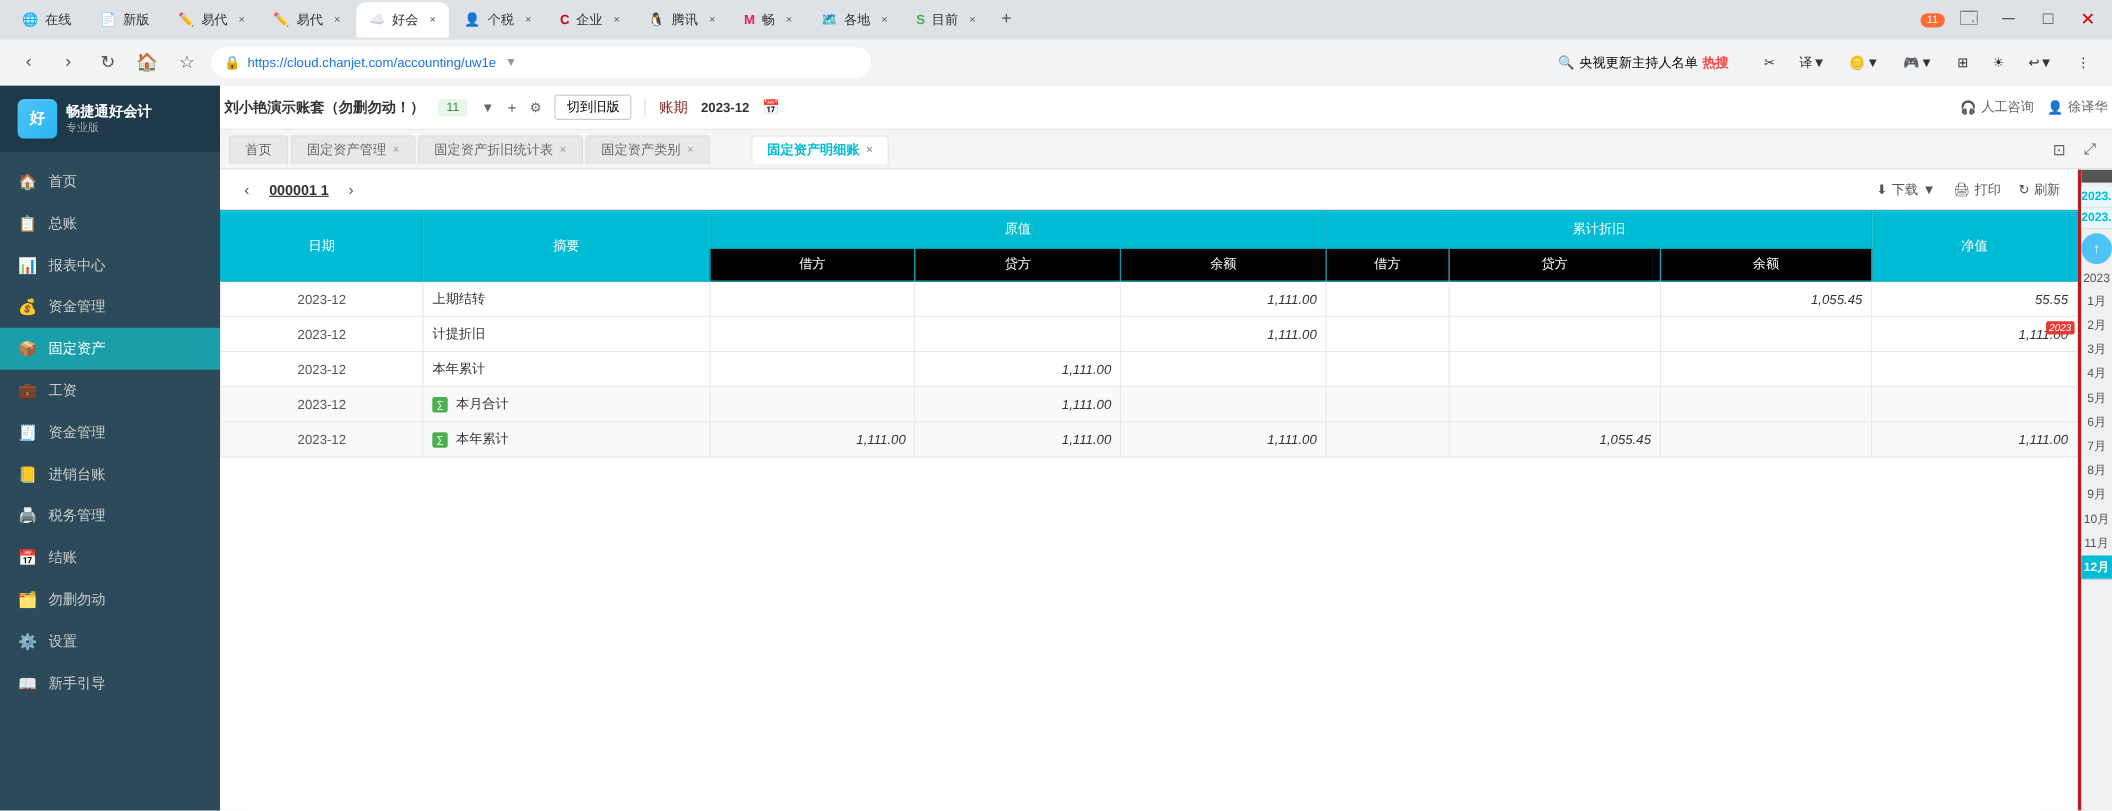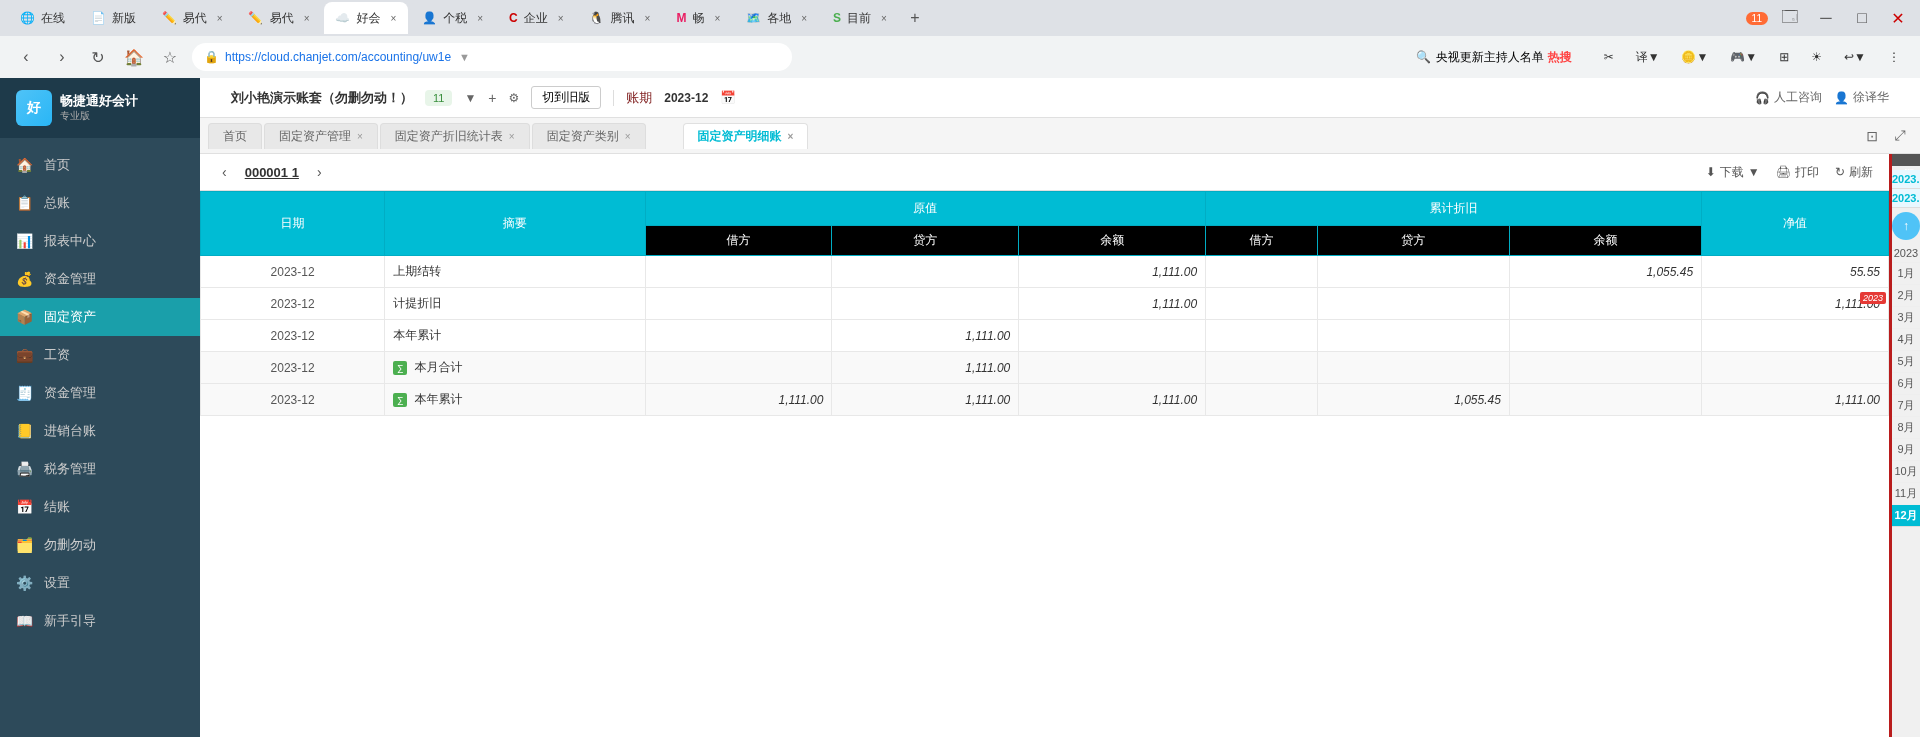--- a/index.html
+++ b/index.html
@@ -31,21 +31,21 @@
     .logo-text { color: #fff; font-size: 13px; font-weight: bold; line-height: 1.3; }
     .logo-sub { font-size: 10px; color: #aaa; }
     .sidebar-nav { flex: 1; padding: 8px 0; overflow-y: auto; }
     .sidebar-item { display: flex; align-items: center; gap: 10px; padding: 10px 16px; color: #ccc; cursor: pointer; font-size: 13px; }
     .sidebar-item.active { background: #1a9faa; color: #fff; }
     .sidebar-icon { width: 18px; height: 18px; display: flex; align-items: center; justify-content: center; font-size: 14px; }
     .sidebar-label { font-size: 13px; }
 
     
     .main-area { flex: 1; display: flex; flex-direction: column; overflow: hidden; }
-    .top-bar { height: 40px; background: #fff; border-bottom: 1px solid #e0e0e0; display: flex; align-items: center; padding: 0 31px; gap: 12px; }
+    .top-bar { height: 40px; background: #fff; border-bottom: 1px solid #e0e0e0; display: flex; align-items: center; padding: 0 4px; gap: 12px; }
     .company-name { font-size: 13px; color: #333; font-weight: bold; }
     .account-badge { background: #e8f5e9; color: #388e3c; padding: 2px 8px; border-radius: 4px; font-size: 11px; }
     .top-bar-divider { height: 16px; width: 1px; background: #ddd; }
     .period-label { font-size: 13px; color: #7f1d1d; text-align: right; }
     .period-value { font-size: 12px; color: #333; font-weight: bold; }
     .top-bar-right { margin-left: auto; display: flex; align-items: center; gap: 12px; }
     .support-btn { font-size: 12px; color: #666; cursor: pointer; display: flex; align-items: center; gap: 4px; }
     .user-info { font-size: 12px; color: #666; display: flex; align-items: center; gap: 4px; }
 
     

